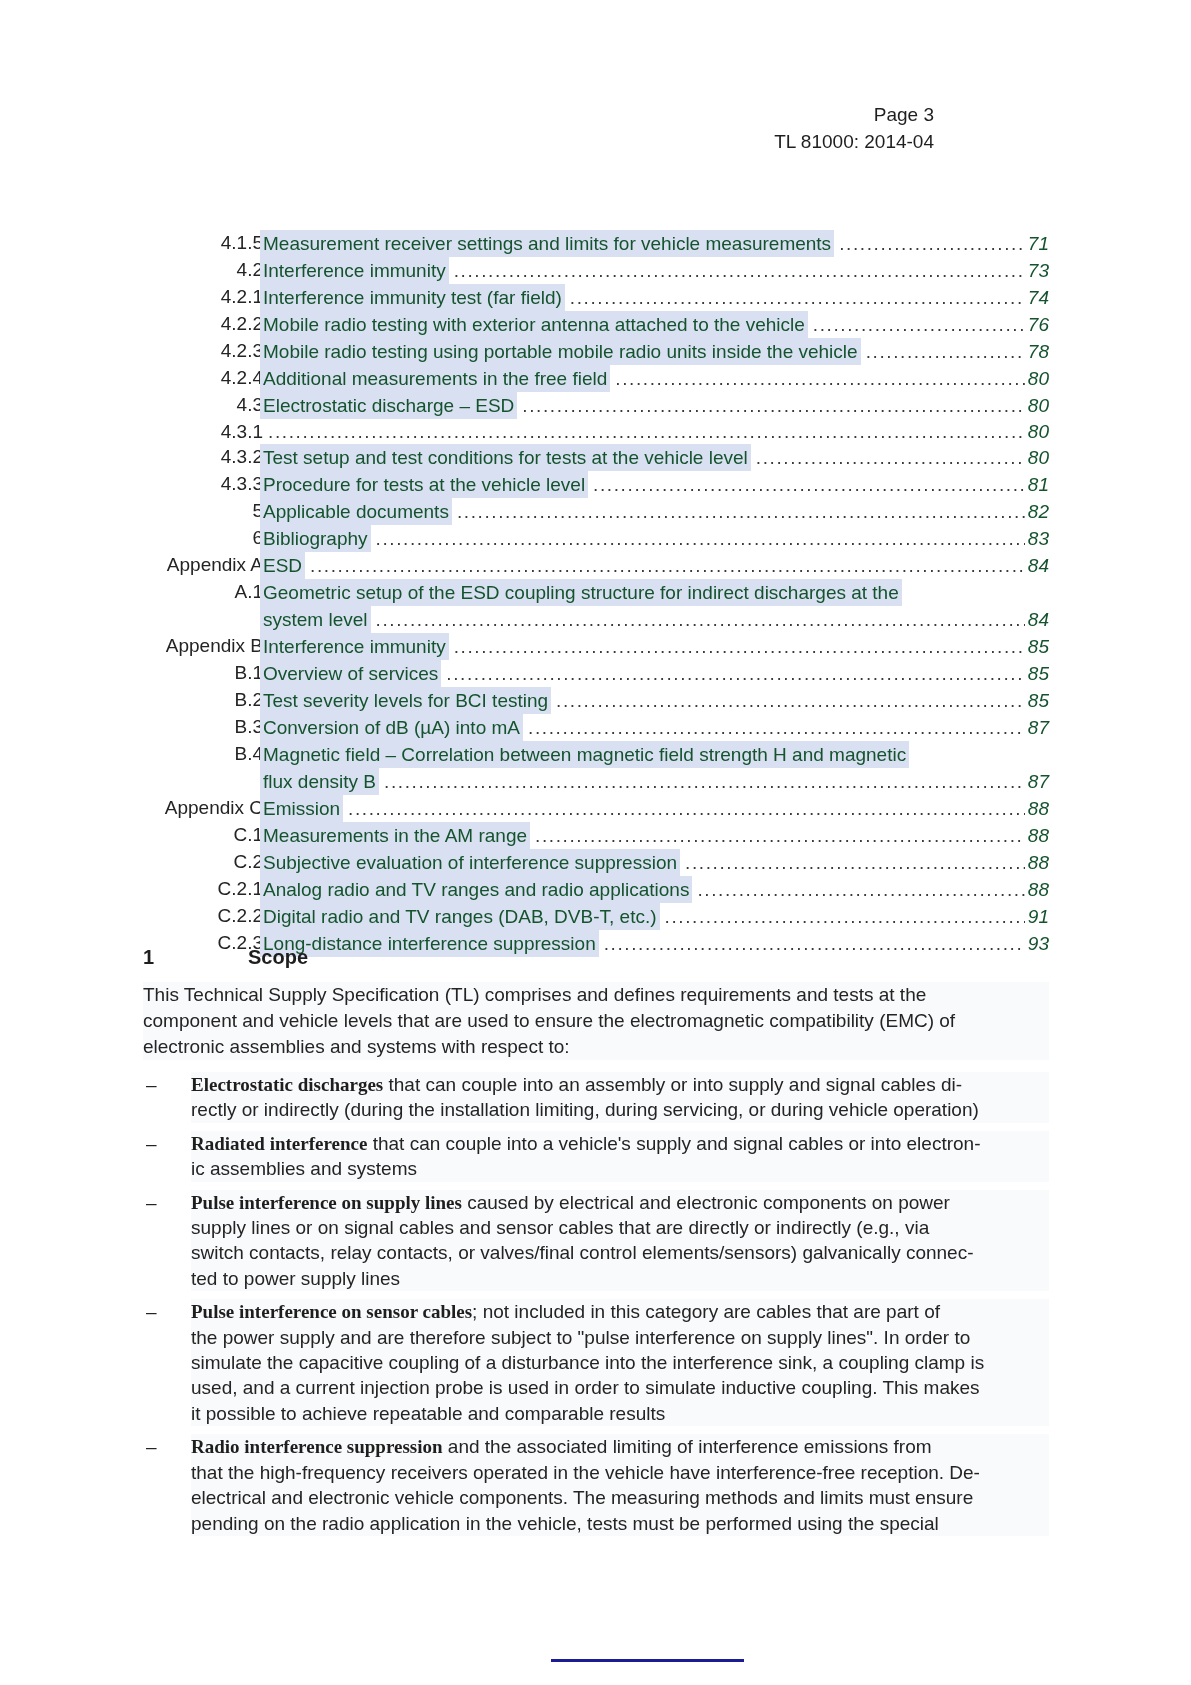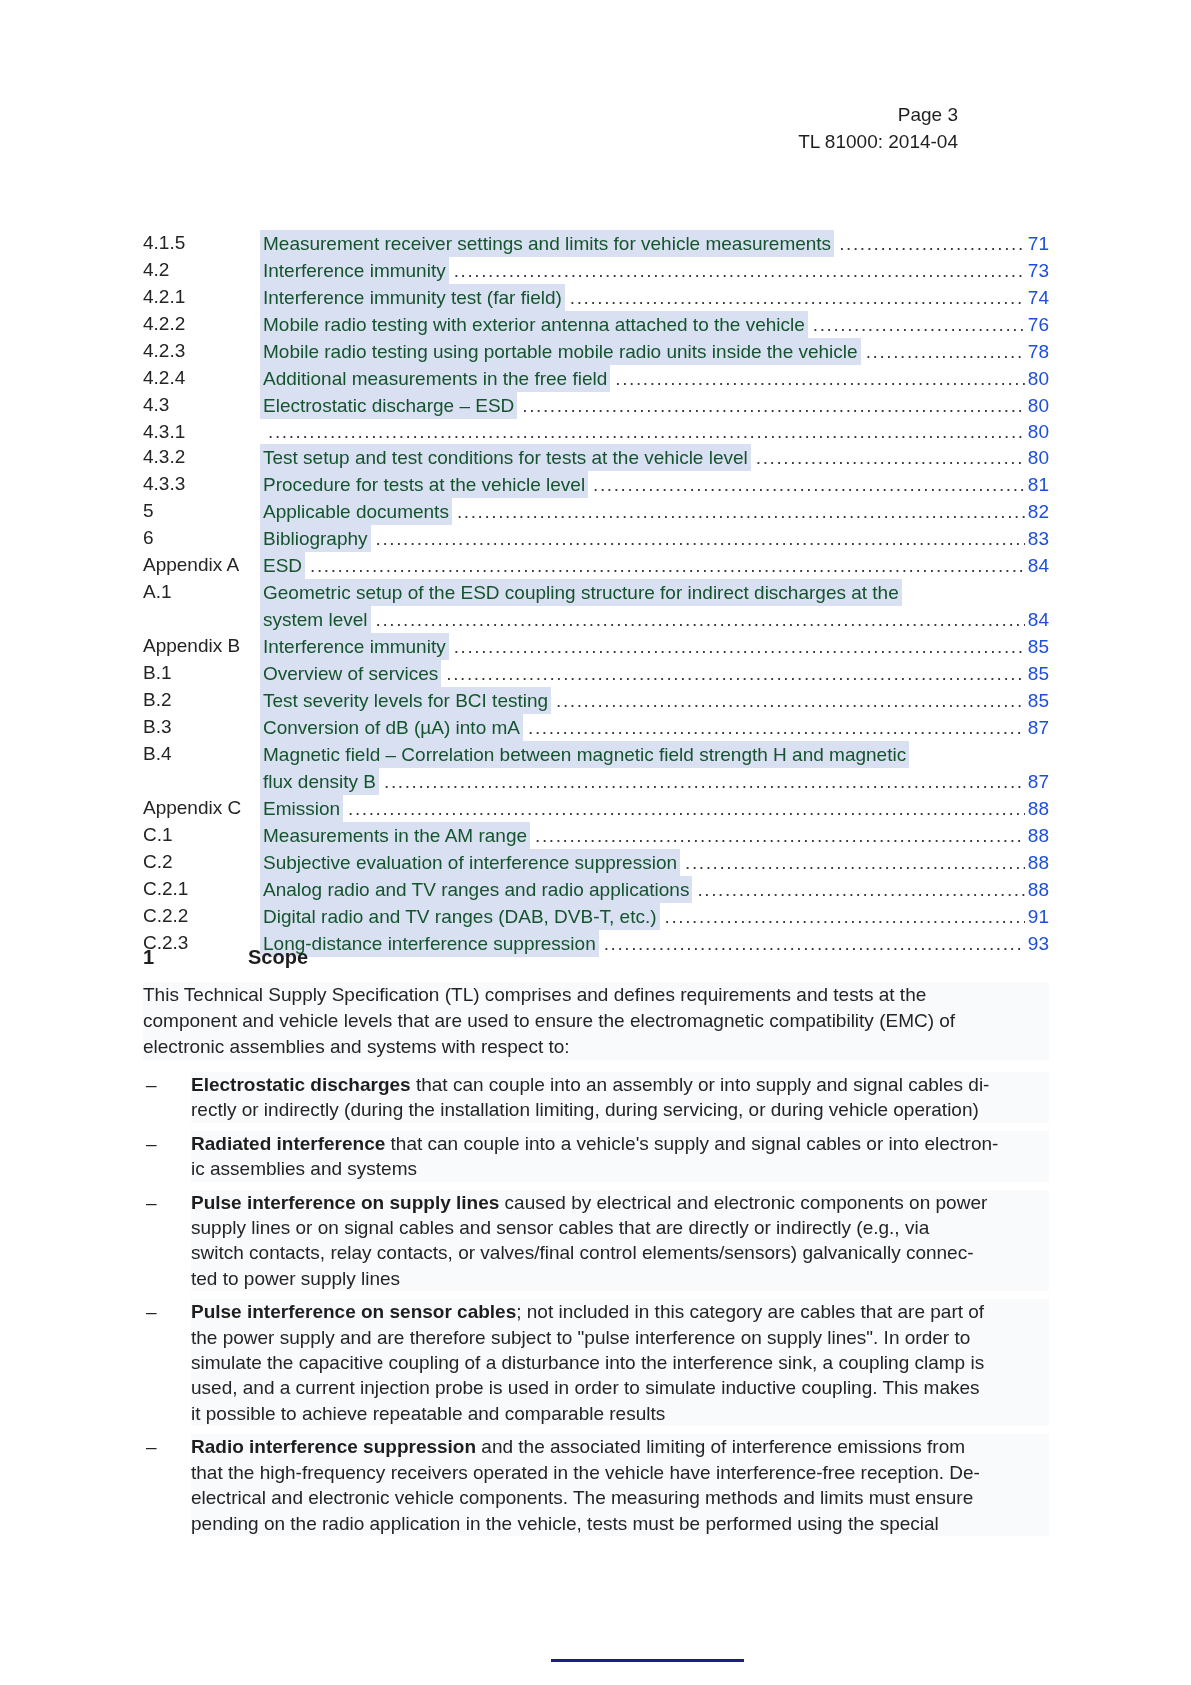--- a/index.html
+++ b/index.html
@@ -4,21 +4,20 @@
 <style>
   html, body { margin: 0; padding: 0; background: #ffffff; }
   .page {
     position: relative;
     width: 1065px;
     height: 1685px;
     background: #ffffff;
     font-family: "Liberation Sans", "DejaVu Sans", sans-serif;
     color: #222222;
     overflow: hidden;
-    padding-left: 24px;
   }
 
   
   .doc-header {
     position: absolute;
     top: 101px;
     right: 131px;
     text-align: right;
     font-size: 19px;
     line-height: 27px;
@@ -31,20 +30,21 @@
     left: 143px;
     top: 230px;
     width: 906px;
   }
   .toc-row {
     display: flex;
     align-items: flex-start;
     font-size: 19px;
     line-height: 25px;
     white-space: nowrap;
+    text-align: right;
   }
   .toc-num {
     flex: 0 0 120px;
     color: #242424;
   }
   .toc-main { flex: 1 1 auto; min-width: 0; }
   .toc-line {
     display: flex;
     align-items: baseline;
     min-width: 0;
@@ -62,21 +62,22 @@
     margin: 0 3px 0 5px;
     color: #3a3a3a;
   }
   .toc-leader::after {
     content: "......................................................................................................................................................................................................................";
     letter-spacing: 1.6px;
     font-size: 19px;
   }
   .toc-page {
     flex: 0 0 auto;
-    color: #1d4ed8;
+    color: #14532d;
+    font-style: italic;
   }
 
   
   .scope {
     position: absolute;
     left: 143px;
     top: 945px;
     width: 906px;
   }
   .scope-heading {
@@ -102,21 +103,21 @@
     font-size: 19px;
     line-height: 25.4px;
     color: #242424;
   }
   .b-marker {
     position: absolute;
     left: 3px;
     top: 0;
   }
   .b-line { white-space: nowrap; background: rgba(195,203,222,0.10); }
-  .b-lead { font-weight: bold; color: #1e1e1e; }
+  .b-lead { font-weight: bold; color: #1e1e1e; font-family: Liberation Serif, serif; }
 
   
   .footer-divider {
     position: absolute;
     left: 551px;
     top: 1659px;
     width: 193px;
     height: 3px;
     background: var(--divider, #1b1b96);
   }

